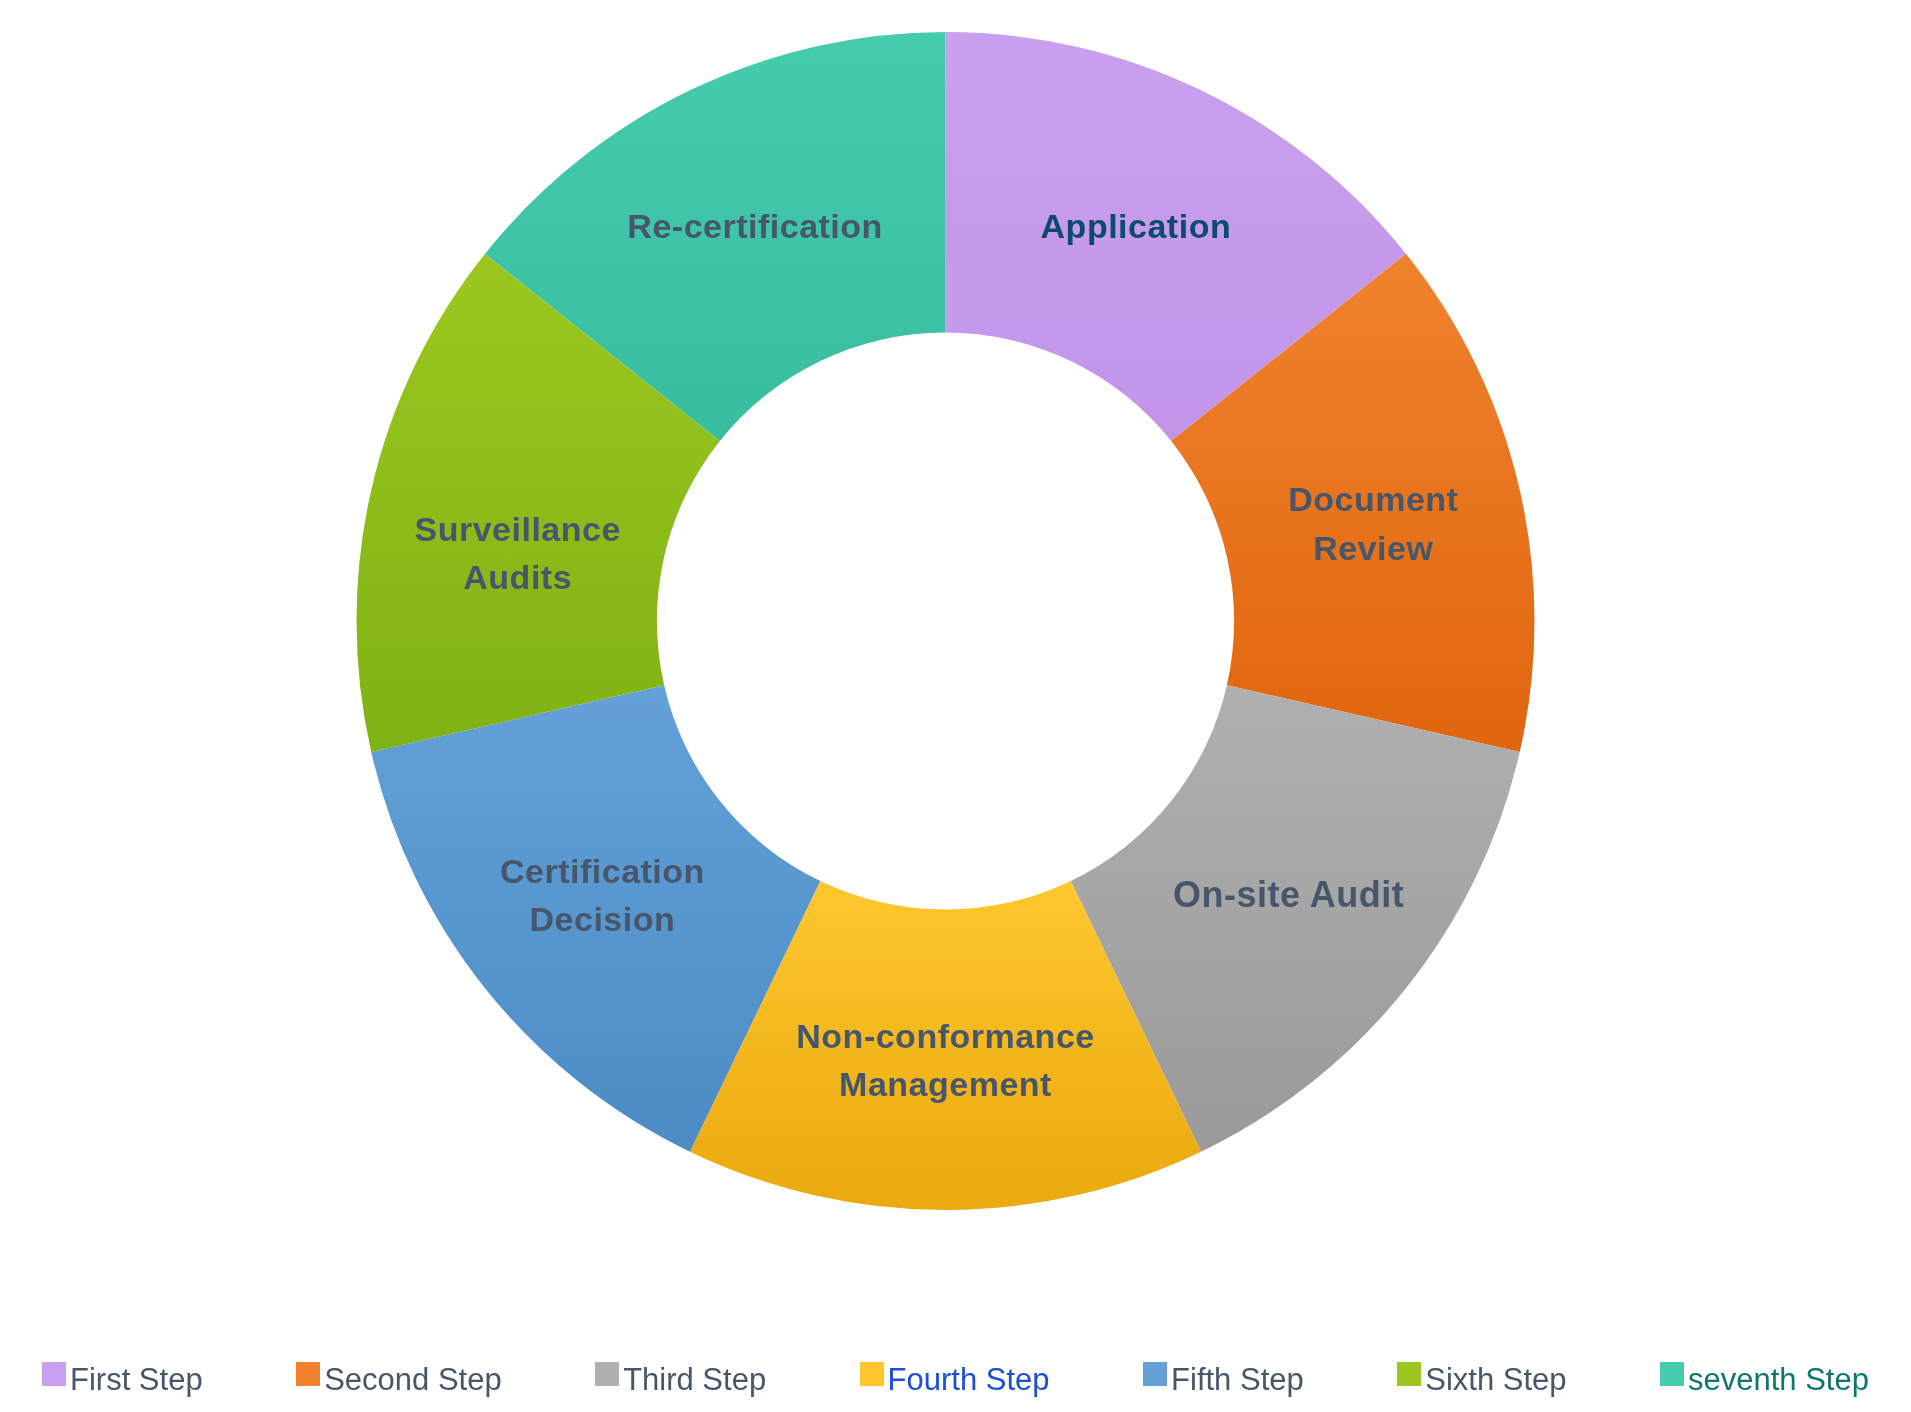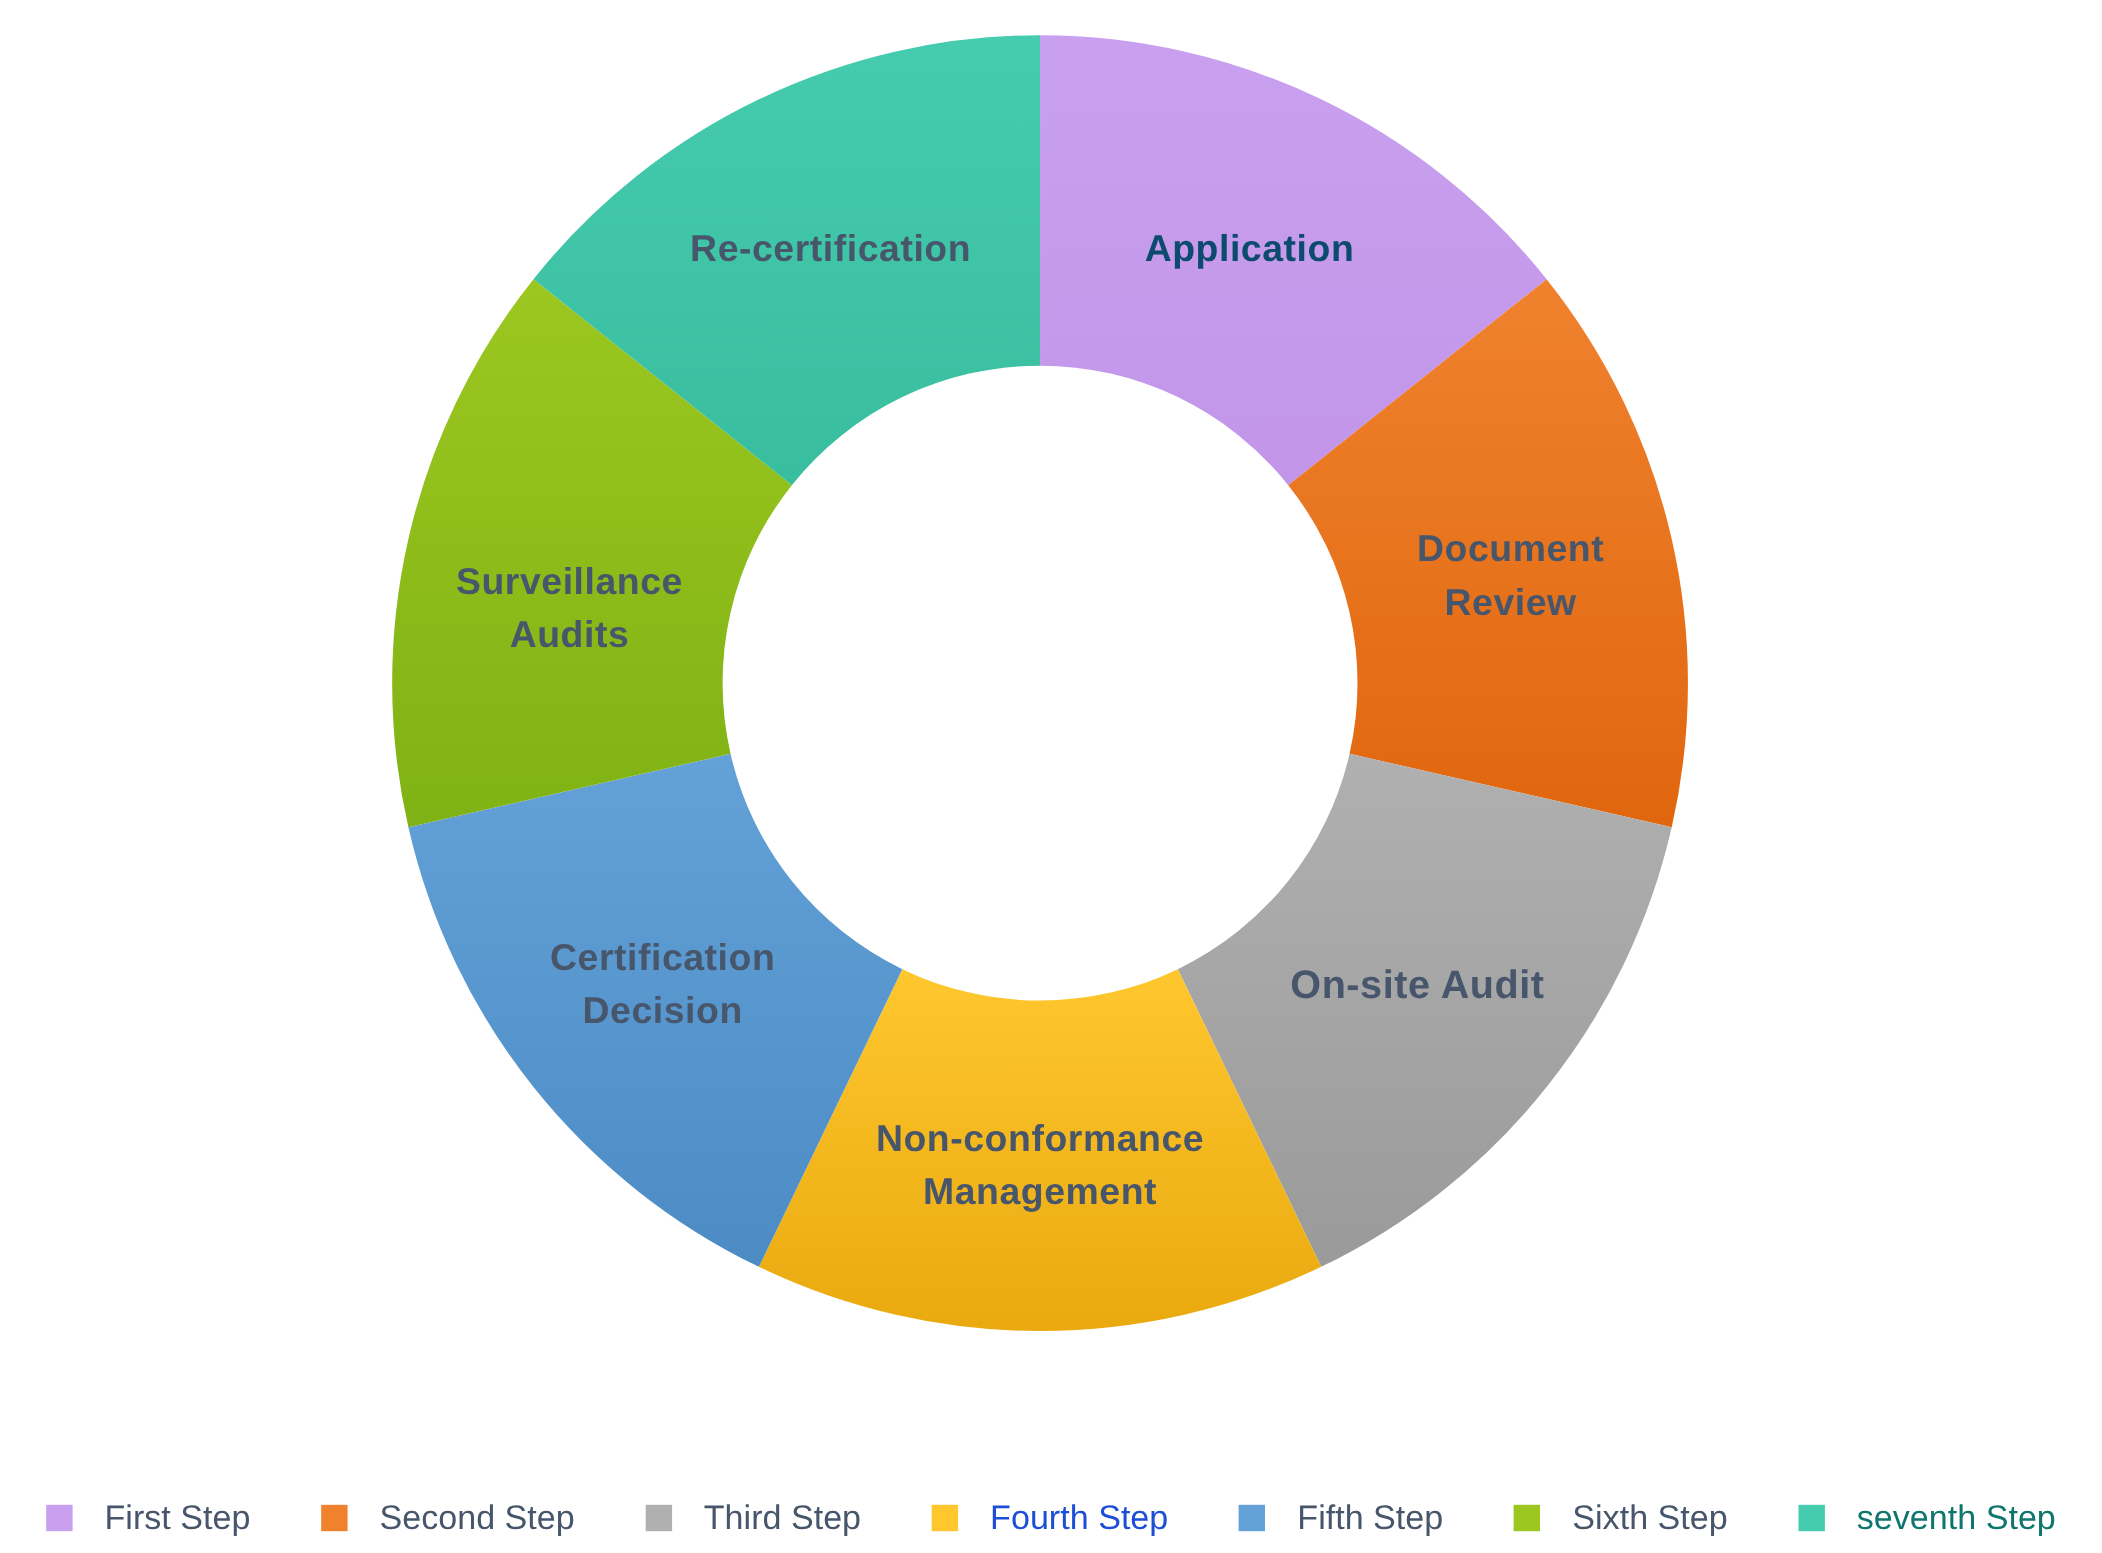--- a/index.html
+++ b/index.html
@@ -35,22 +35,22 @@
     left: 42px;
     right: 42px;
     top: 1326px;
     height: 64px;
     display: flex;
     justify-content: space-between;
     align-items: center;
   }
   .legend-item {
     display: flex;
-    align-items: center;
-    gap: 29px;
+    align-items: flex-start;
+    gap: 4px;
     margin-top: 44px;
   }
   .legend-swatch {
     width: 24px;
     height: 24px;
     flex: 0 0 auto;
   }
   .legend-label {
     font-size: 31px;
     font-weight: normal;

